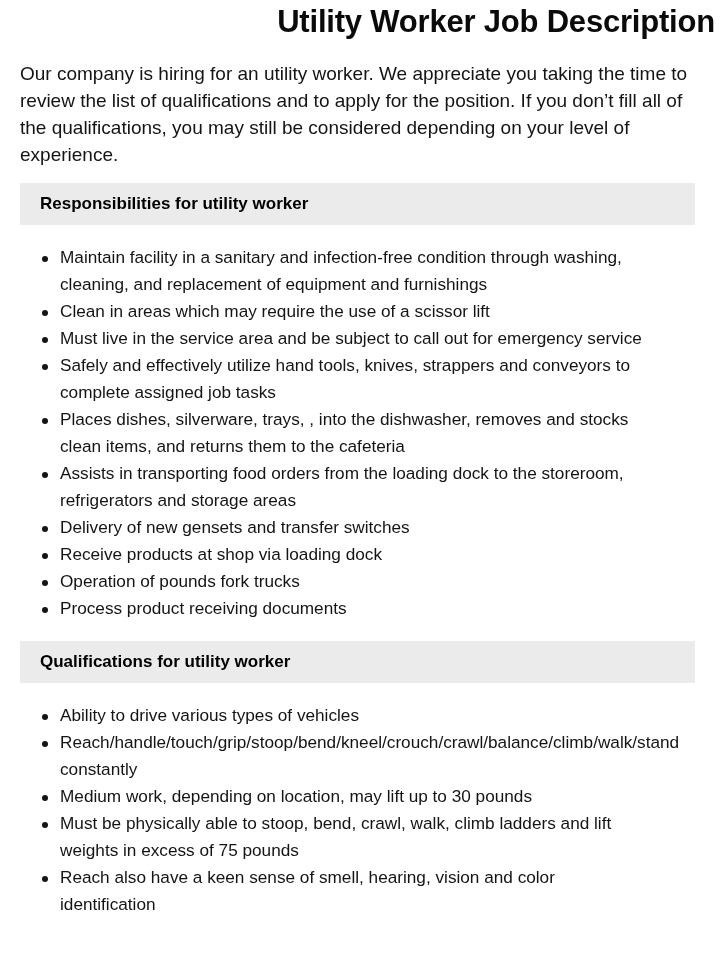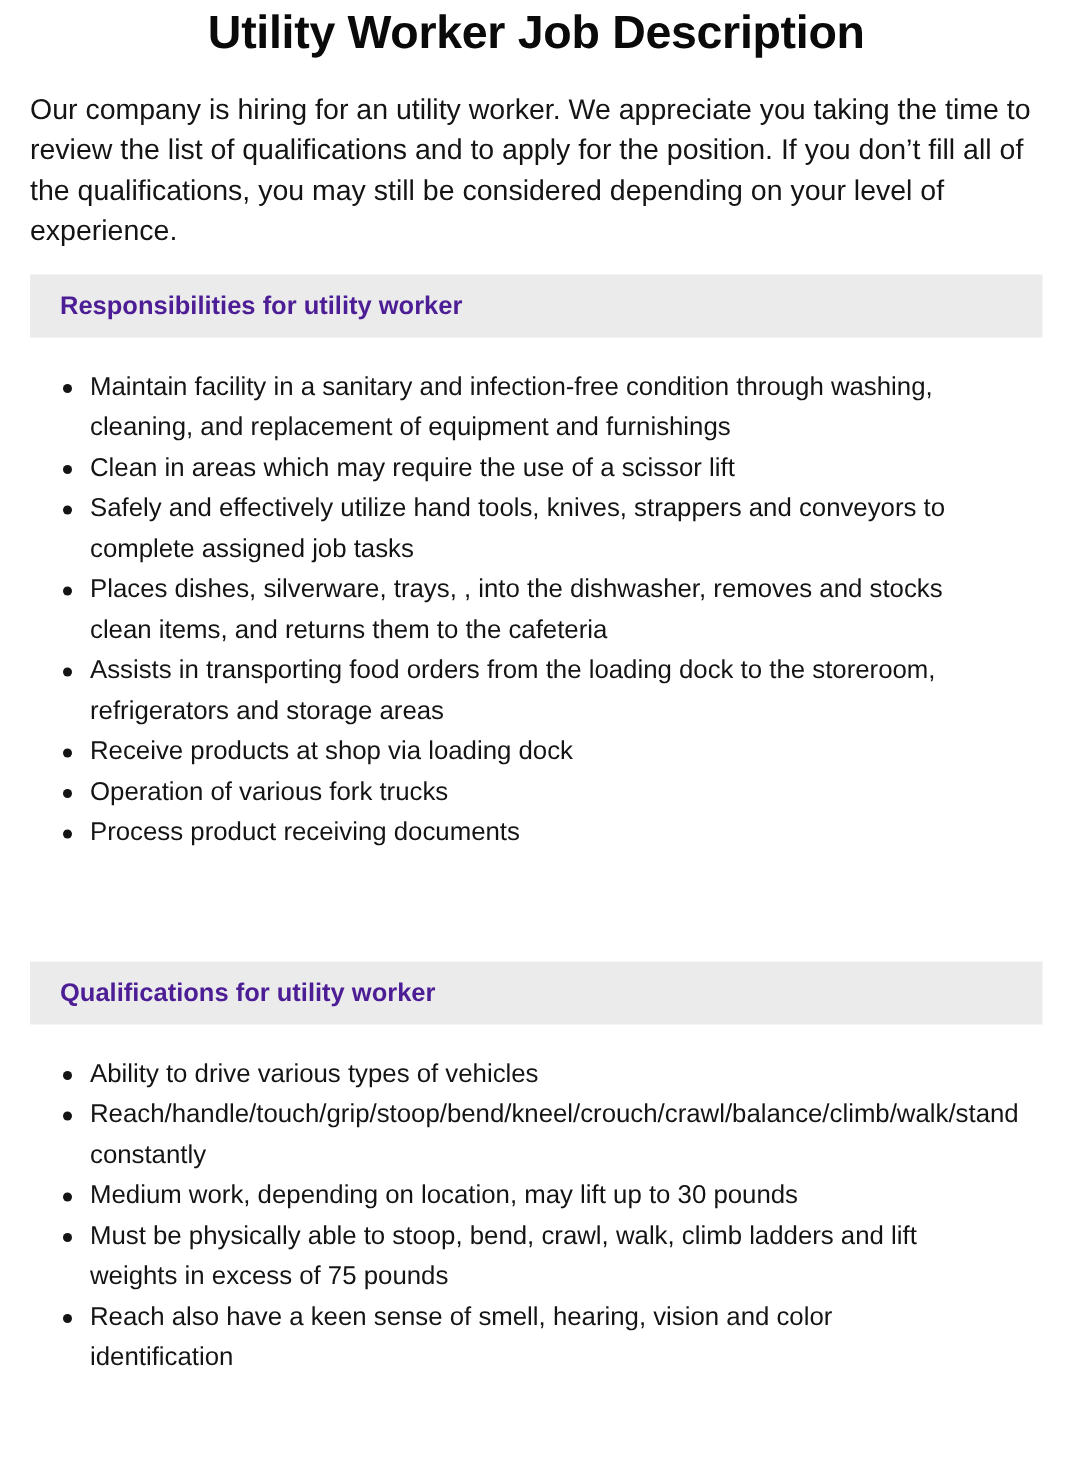--- a/index.html
+++ b/index.html
@@ -20,21 +20,21 @@
       left: 0;
       top: 0;
       width: 720px;
     }
     .title {
       margin: 0;
       position: absolute;
       left: 0;
       top: 2px;
       width: 715px;
-      text-align: center;
+      text-align: right;
       font-size: 31px;
       font-weight: 700;
       line-height: 40px;
       letter-spacing: -0.2px;
       color: #0a0a0a;
     }
     .intro {
       position: absolute;
       left: 20px;
       top: 60px;
@@ -48,21 +48,21 @@
       position: absolute;
       left: 20px;
       width: 675px;
       height: 42px;
       background: #ebebeb;
       box-sizing: border-box;
       padding-left: 20px;
       font-size: 17px;
       font-weight: 700;
       line-height: 42px;
-      color: #4c1d95;
+      color: #000000;
     }
     .list {
       position: absolute;
       left: 0;
       margin: 0;
       padding: 0;
       list-style: none;
       width: 663px;
     }
     .list li {
@@ -95,25 +95,27 @@
 
   <h1 class="title">Utility Worker Job Description</h1>
 
   <p class="intro">Our company is hiring for an utility worker. We appreciate you taking the time to review the list of qualifications and to apply for the position. If you don’t fill all of the qualifications, you may still be considered depending on your level of experience.</p>
 
   <div class="section-header" id="resp-header">Responsibilities for utility worker</div>
 
   <ul class="list" id="resp-list">
     <li><span class="bullet"></span><span>Maintain facility in a sanitary and infection-free condition through washing, cleaning, and replacement of equipment and furnishings</span></li>
     <li><span class="bullet"></span><span>Clean in areas which may require the use of a scissor lift</span></li>
+    <li><span class="bullet"></span><span>Must live in the service area and be subject to call out for emergency service</span></li>
     <li><span class="bullet"></span><span>Safely and effectively utilize hand tools, knives, strappers and conveyors to complete assigned job tasks</span></li>
     <li><span class="bullet"></span><span>Places dishes, silverware, trays, , into the dishwasher, removes and stocks clean items, and returns them to the cafeteria</span></li>
     <li><span class="bullet"></span><span>Assists in transporting food orders from the loading dock to the storeroom, refrigerators and storage areas</span></li>
+    <li><span class="bullet"></span><span>Delivery of new gensets and transfer switches</span></li>
     <li><span class="bullet"></span><span>Receive products at shop via loading dock</span></li>
-    <li><span class="bullet"></span><span>Operation of various fork trucks</span></li>
+    <li><span class="bullet"></span><span>Operation of pounds fork trucks</span></li>
     <li><span class="bullet"></span><span>Process product receiving documents</span></li>
   </ul>
 
   <div class="section-header" id="qual-header">Qualifications for utility worker</div>
 
   <ul class="list" id="qual-list">
     <li><span class="bullet"></span><span>Ability to drive various types of vehicles</span></li>
     <li><span class="bullet"></span><span>Reach/handle/touch/grip/stoop/bend/kneel/crouch/crawl/balance/climb/walk/stand constantly</span></li>
     <li><span class="bullet"></span><span>Medium work, depending on location, may lift up to 30 pounds</span></li>
     <li><span class="bullet"></span><span>Must be physically able to stoop, bend, crawl, walk, climb ladders and lift weights in excess of 75 pounds</span></li>

